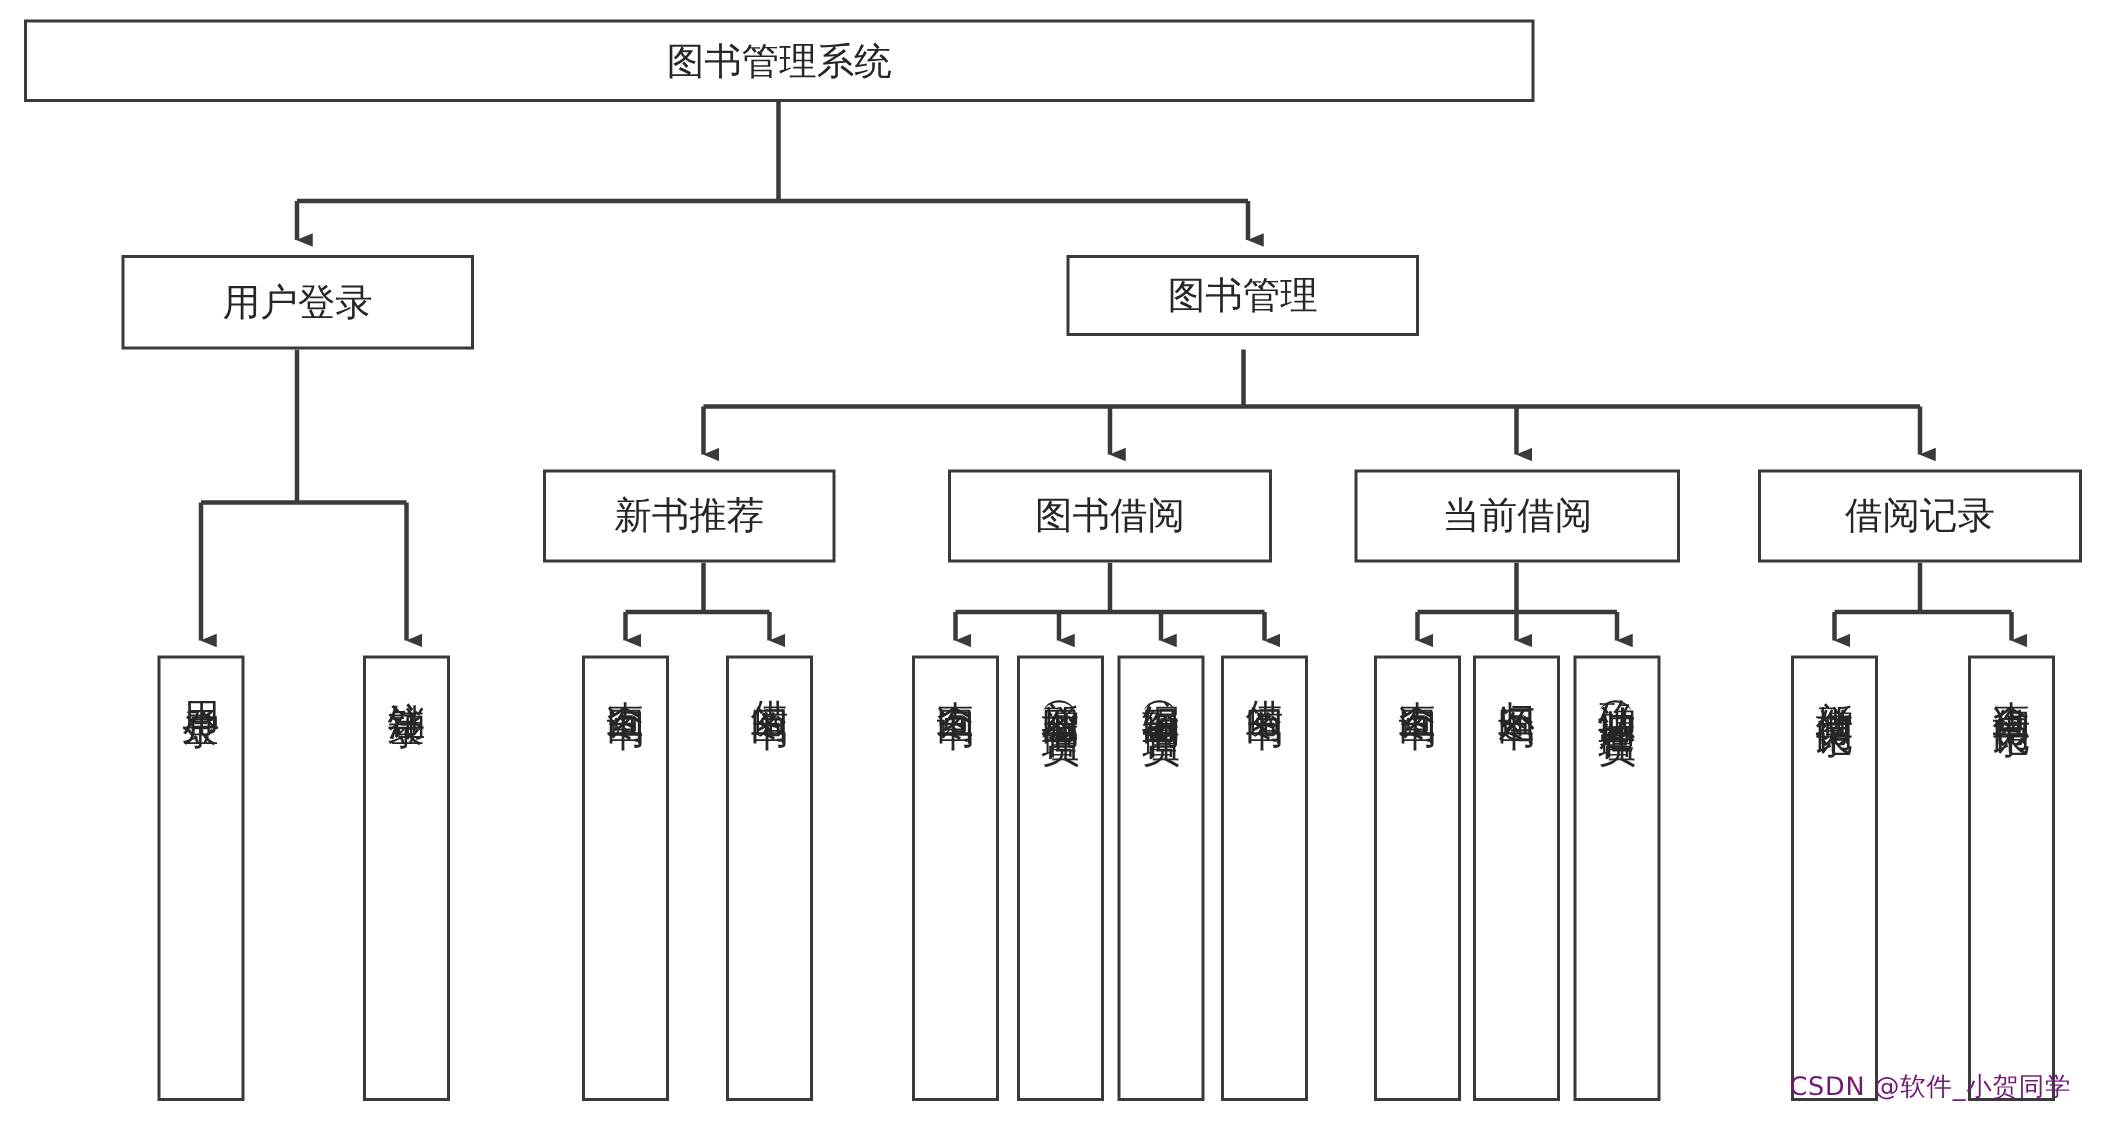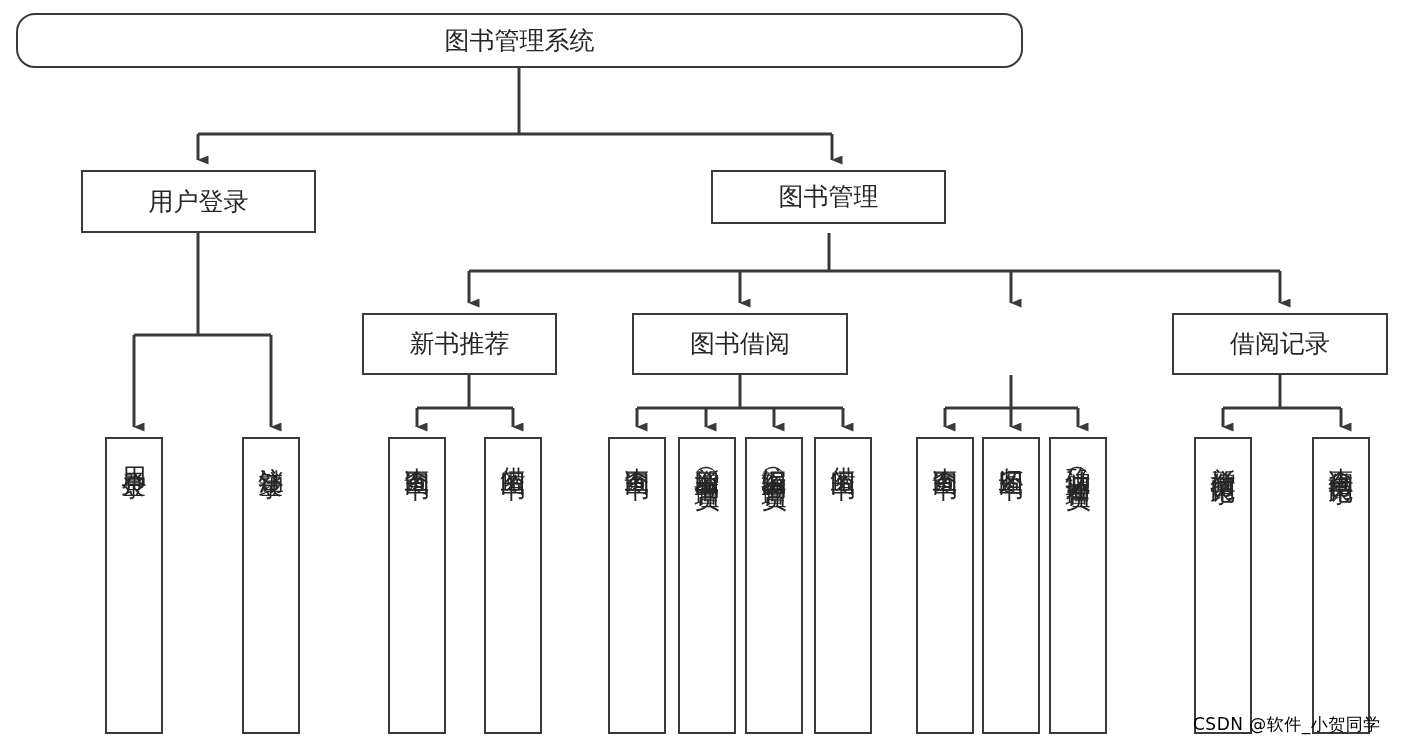--- a/index.html
+++ b/index.html
@@ -60,21 +60,21 @@
     font-size: 25px;
     line-height: 1.0;
     letter-spacing: 3px;
     display: block;
     text-align: left;
     white-space: nowrap;
   }
   .watermark {
     position: absolute;
     font-size: 17px;
-    color: #000000;
+    color: #701a75;
     letter-spacing: 0.5px;
     white-space: nowrap;
     user-select: none;
   }
 </style>
 </head>
 <body>
 
 <div id="canvas">
 
@@ -121,40 +121,43 @@
       <path d="M1011,408 L1011,427" marker-end="url(#arr)"></path>
       <path d="M1078,408 L1078,427" marker-end="url(#arr)"></path>
 
       <path d="M1280,375 L1280,408"></path>
       <path d="M1223,408 L1341,408"></path>
       <path d="M1223,408 L1223,427" marker-end="url(#arr)"></path>
       <path d="M1341,408 L1341,427" marker-end="url(#arr)"></path>
     </g>
   </svg>
 
-  <div class="node root" style="left:16px; top:13px; width:1007px; height:55px;border-radius:19px;">
+  <div class="node root" style="left:16px; top:13px; width:1007px; height:55px;">
     <span class="node-label h-label">图书管理系统</span>
   </div>
 
   <div class="node" style="left:81px; top:170px; width:235px; height:63px;">
     <span class="node-label h-label">用户登录</span>
   </div>
 
   <div class="node" style="left:711px; top:170px; width:235px; height:54px;">
     <span class="node-label h-label">图书管理</span>
   </div>
 
   <div class="node" style="left:362px; top:313px; width:195px; height:62px;">
     <span class="node-label h-label">新书推荐</span>
   </div>
 
   <div class="node" style="left:632px; top:313px; width:216px; height:62px;">
     <span class="node-label h-label">图书借阅</span>
   </div>
 
+  <div class="node" style="left:903px; top:313px; width:217px; height:62px;">
+    <span class="node-label h-label">当前借阅</span>
+  </div>
 
   <div class="node" style="left:1172px; top:313px; width:216px; height:62px;">
     <span class="node-label h-label">借阅记录</span>
   </div>
 
   <div class="node v-node" style="left:105px; top:437px; width:58px; height:297px;">
     <span class="node-label v-label">用户登录</span>
   </div>
   <div class="node v-node" style="left:242px; top:437px; width:58px; height:297px;">
     <span class="node-label v-label">注销登录</span>

